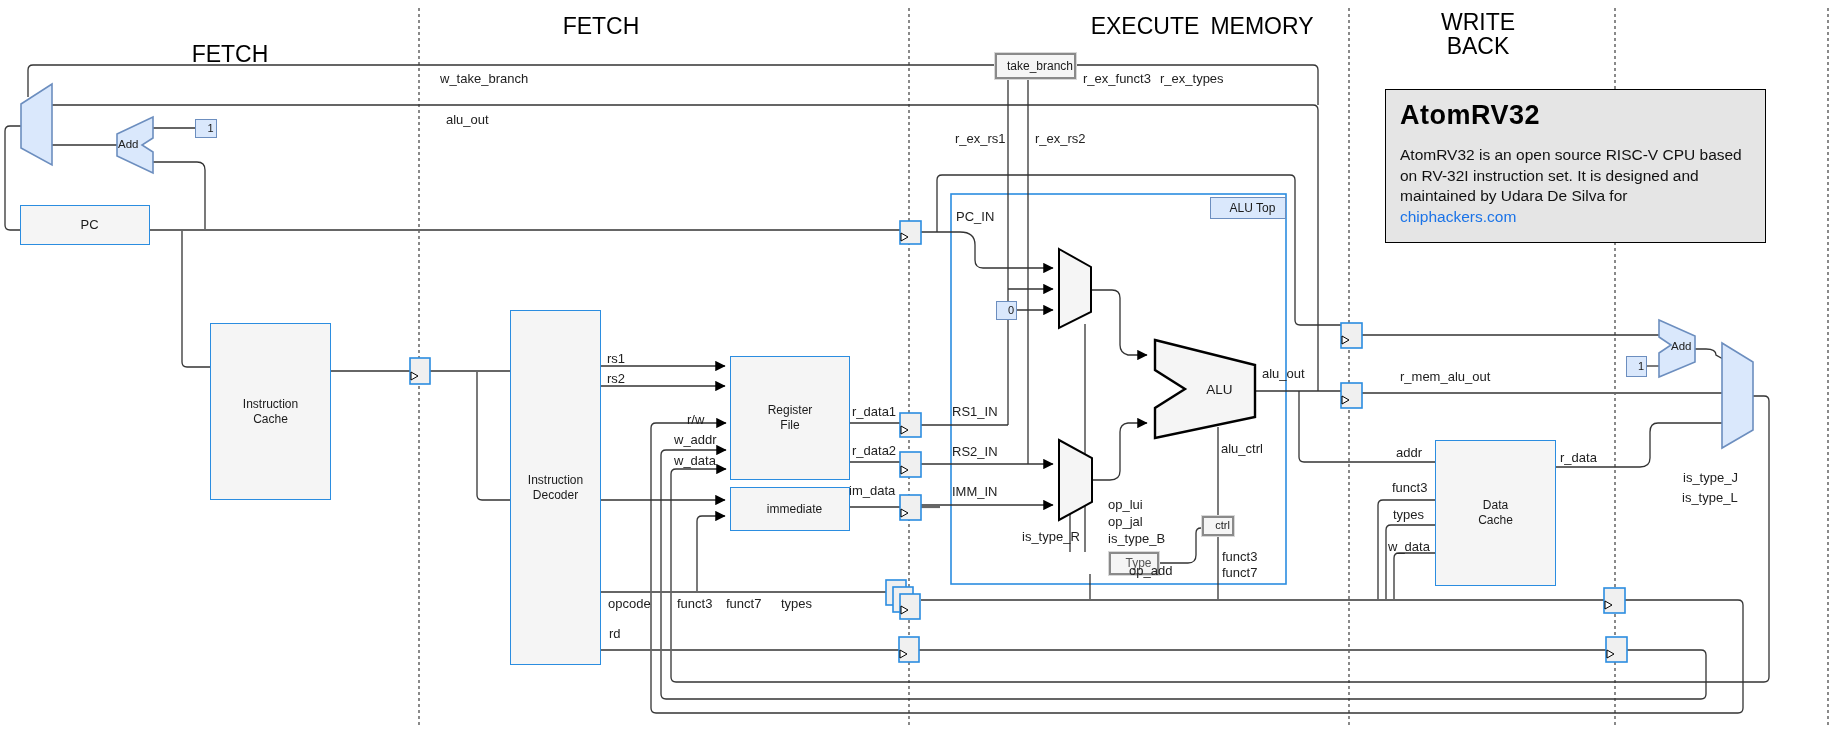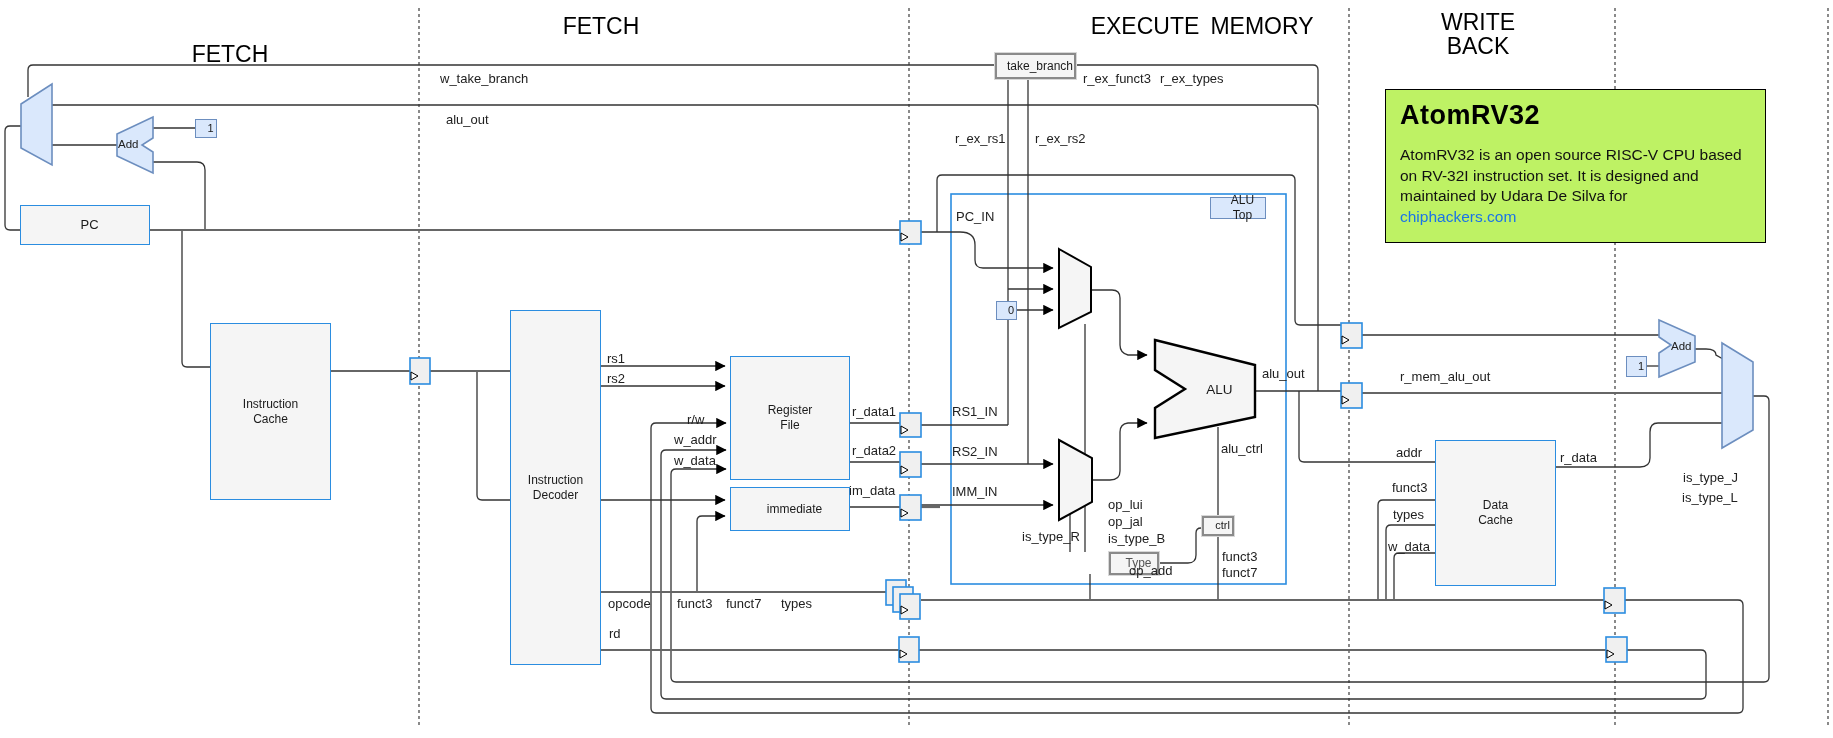--- a/index.html
+++ b/index.html
@@ -6,21 +6,21 @@
   #canvas{position:relative;width:1833px;height:738px;background:#fff;overflow:hidden;
           font-family:"Liberation Sans","DejaVu Sans",sans-serif;}
   svg#wires{position:absolute;left:0;top:0;z-index:1;}
   .blk{position:absolute;z-index:3;display:flex;align-items:center;justify-content:center;
        text-align:center;box-sizing:border-box;font-size:12px;color:#1a1a1a;line-height:1.25;padding-left:9px;}
   .gray-blue{background:#f5f5f5;border:1.6px solid #2b8de0;}
   .gray-dark{background:#f5f5f5;border:2px solid #8a8a8a;outline:1px solid #d8d8d8;}
   .lightblue{background:#dae8fc;border:1.4px solid #6c8ebf;}
   .lbl{position:absolute;z-index:4;font-size:13px;color:#212121;white-space:nowrap;}
   .hdr{position:absolute;z-index:4;font-size:23px;color:#000;text-align:center;line-height:1.05;}
-  #infobox{position:absolute;left:1385px;top:89px;width:381px;height:154px;background:#bef264;
+  #infobox{position:absolute;left:1385px;top:89px;width:381px;height:154px;background:#e5e5e5;
            border:1.5px solid #000;z-index:5;box-sizing:border-box;padding:10px 14px;}
   #infobox h1{margin:0 0 14px 0;font-size:27px;letter-spacing:.5px;}
   #infobox p{margin:0;font-size:15.5px;line-height:20.5px;color:#111;}
   #infobox a{color:#1a73e8;text-decoration:none;}
 </style>
 </head>
 <body>
 
 <div id="canvas">
 
@@ -209,21 +209,21 @@
   <div class="blk gray-blue" style="left:510px;top:310px;width:91px;height:355px;padding:0 8px;">Instruction Decoder</div>
 
   <div class="blk gray-blue" style="left:210px;top:323px;width:121px;height:177px;padding:0 18px;">Instruction Cache</div>
 
   <div class="blk gray-blue" style="left:730px;top:356px;width:120px;height:124px;padding:0 26px;">Register File</div>
 
   <div class="blk gray-blue" style="left:730px;top:487px;width:120px;height:44px;">immediate</div>
 
   <div class="blk gray-dark" style="left:995px;top:53px;width:81px;height:26px;">take_branch</div>
 
-  <div class="blk lightblue" style="left:1210px;top:197px;width:56px;height:22px;">ALU Top</div>
+  <div class="blk lightblue" style="left:1210px;top:197px;width:76px;height:22px;">ALU Top</div>
 
   <div class="blk" style="left:1190px;top:381px;width:50px;height:18px;font-size:13.5px;background:transparent;">ALU</div>
 
   <div class="blk gray-dark" style="left:1066px;top:552px;width:50px;height:23px;color:#555;margin-left:43px;">Type</div>
 
   <div class="blk gray-dark" style="left:1202px;top:516px;width:32px;height:20px;font-size:11px;">ctrl</div>
 
   <div class="blk gray-blue" style="left:1435px;top:440px;width:121px;height:146px;padding:0 28px;">Data Cache</div>
 
   <div class="blk lightblue" style="left:195px;top:119px;width:22px;height:19px;font-size:11px;">1</div>

